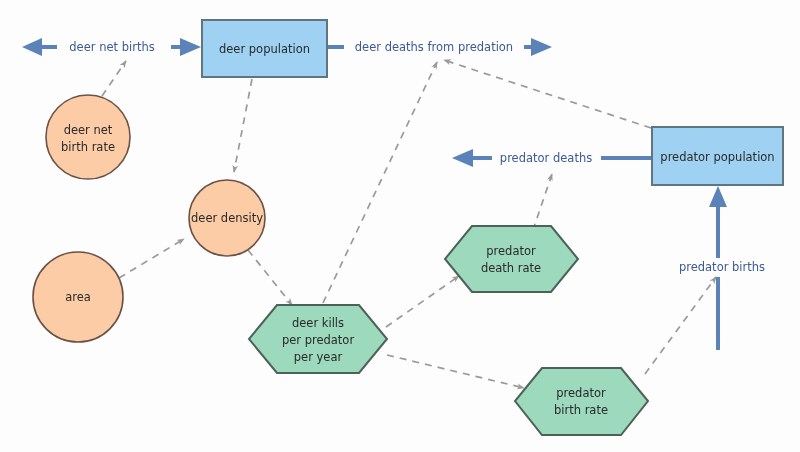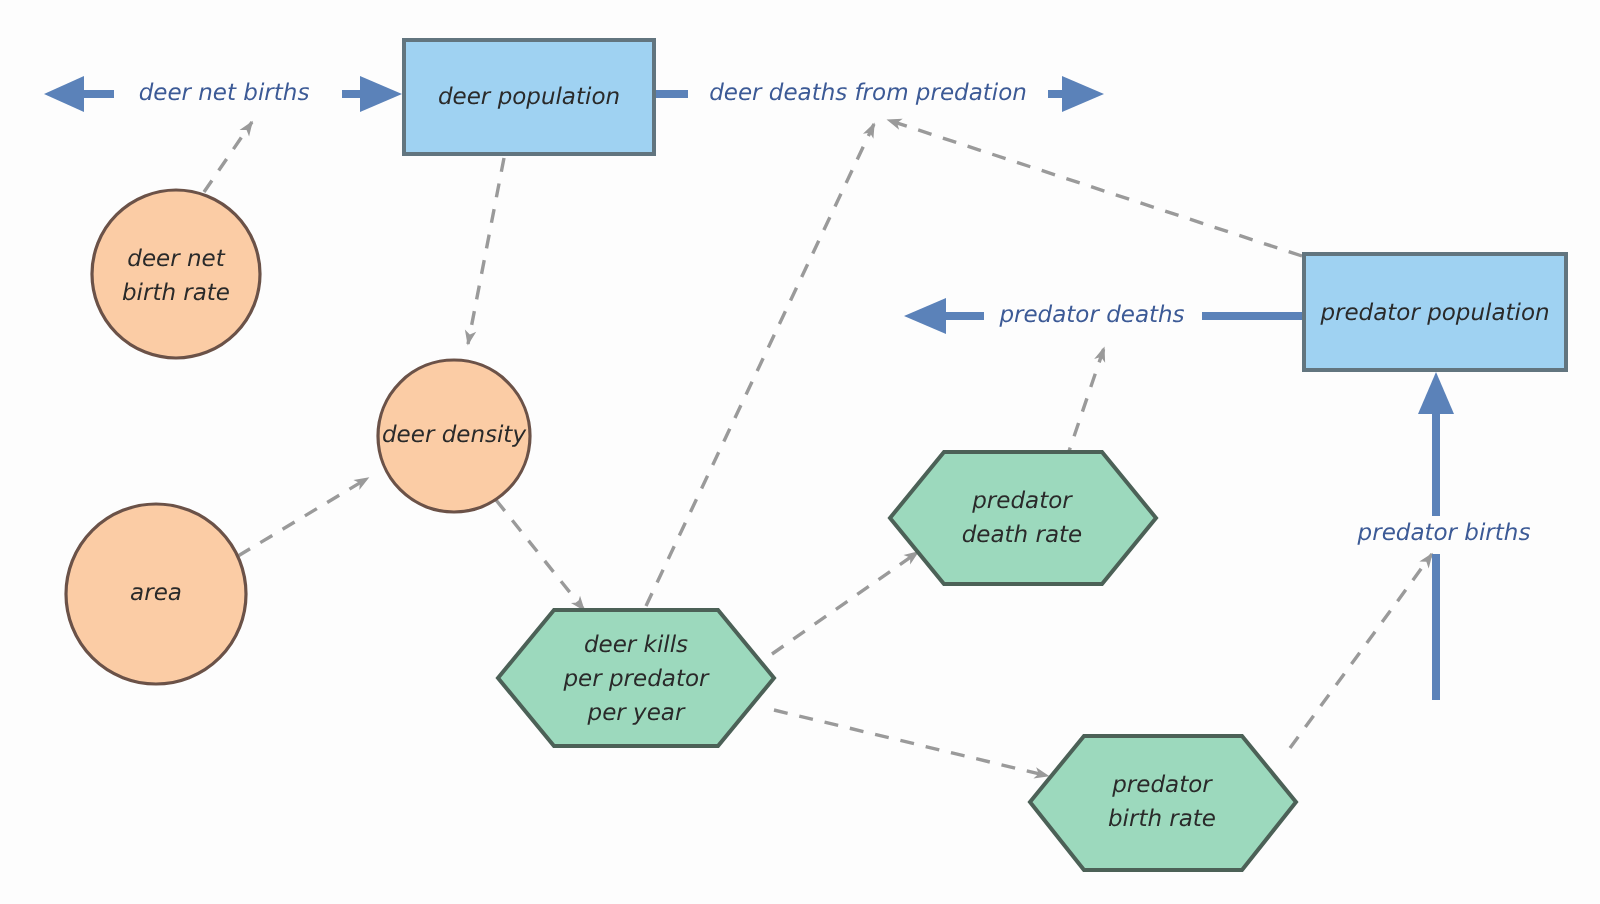--- a/index.html
+++ b/index.html
@@ -11,21 +11,20 @@
     width: 800px;
     height: 452px;
     overflow: hidden;
     font-family: "DejaVu Sans", sans-serif;
   }
   #diagram-root {
     position: relative;
     width: 736px;
     height: 452px;
     background: #a16207;
-    font-style: italic;
   }
   svg#sd-canvas {
     display: block;
     width: 800px;
     height: 452px;
   }
   .node-label,
   .flow-label {
     font-family: "DejaVu Sans", sans-serif;
     dominant-baseline: middle;

